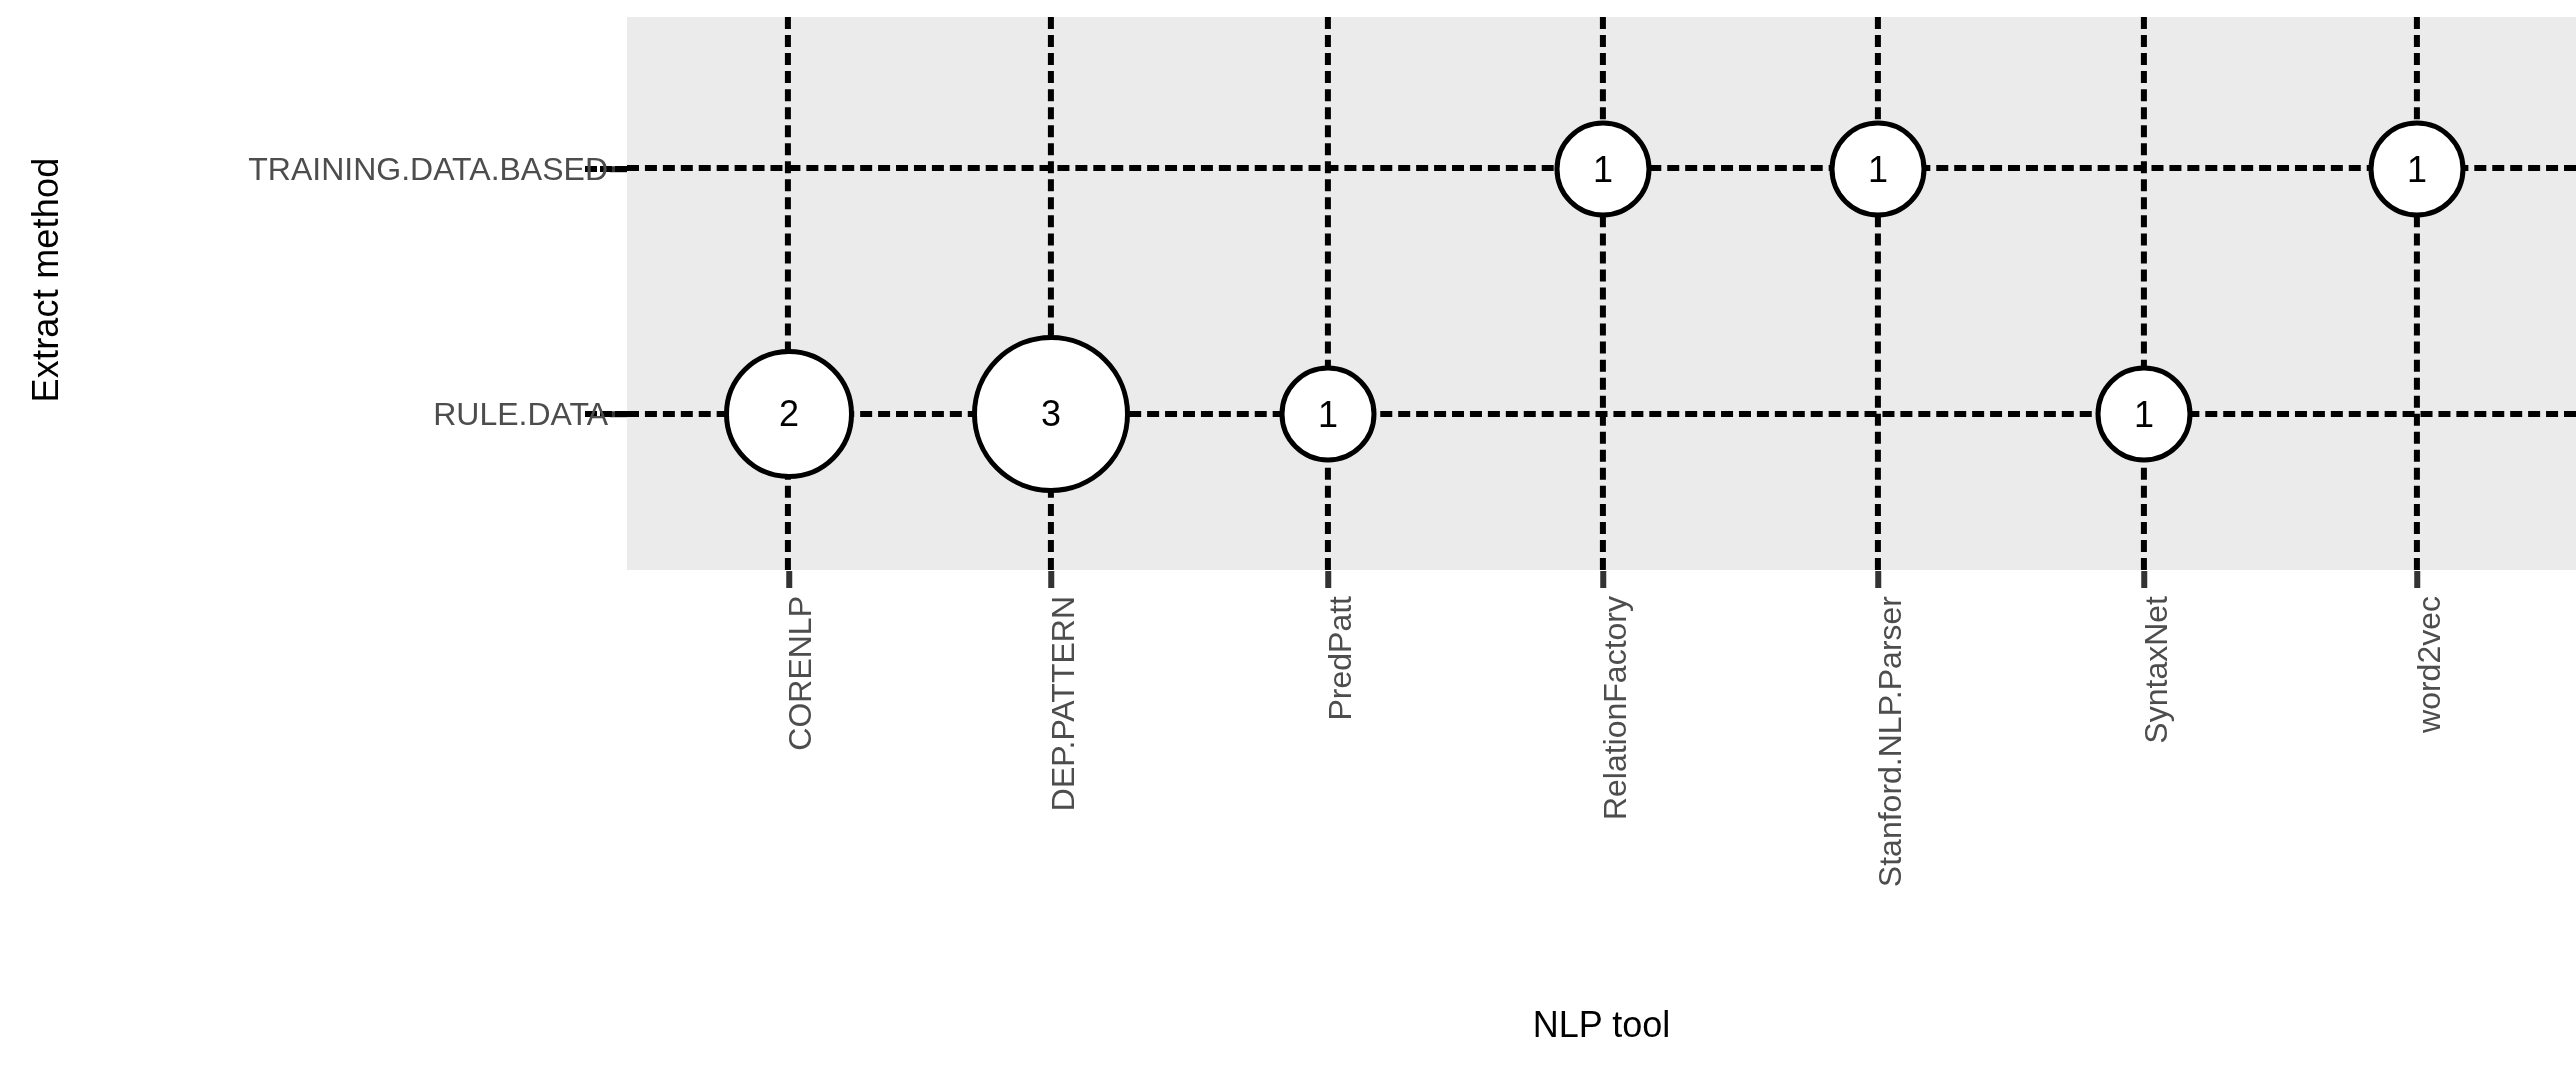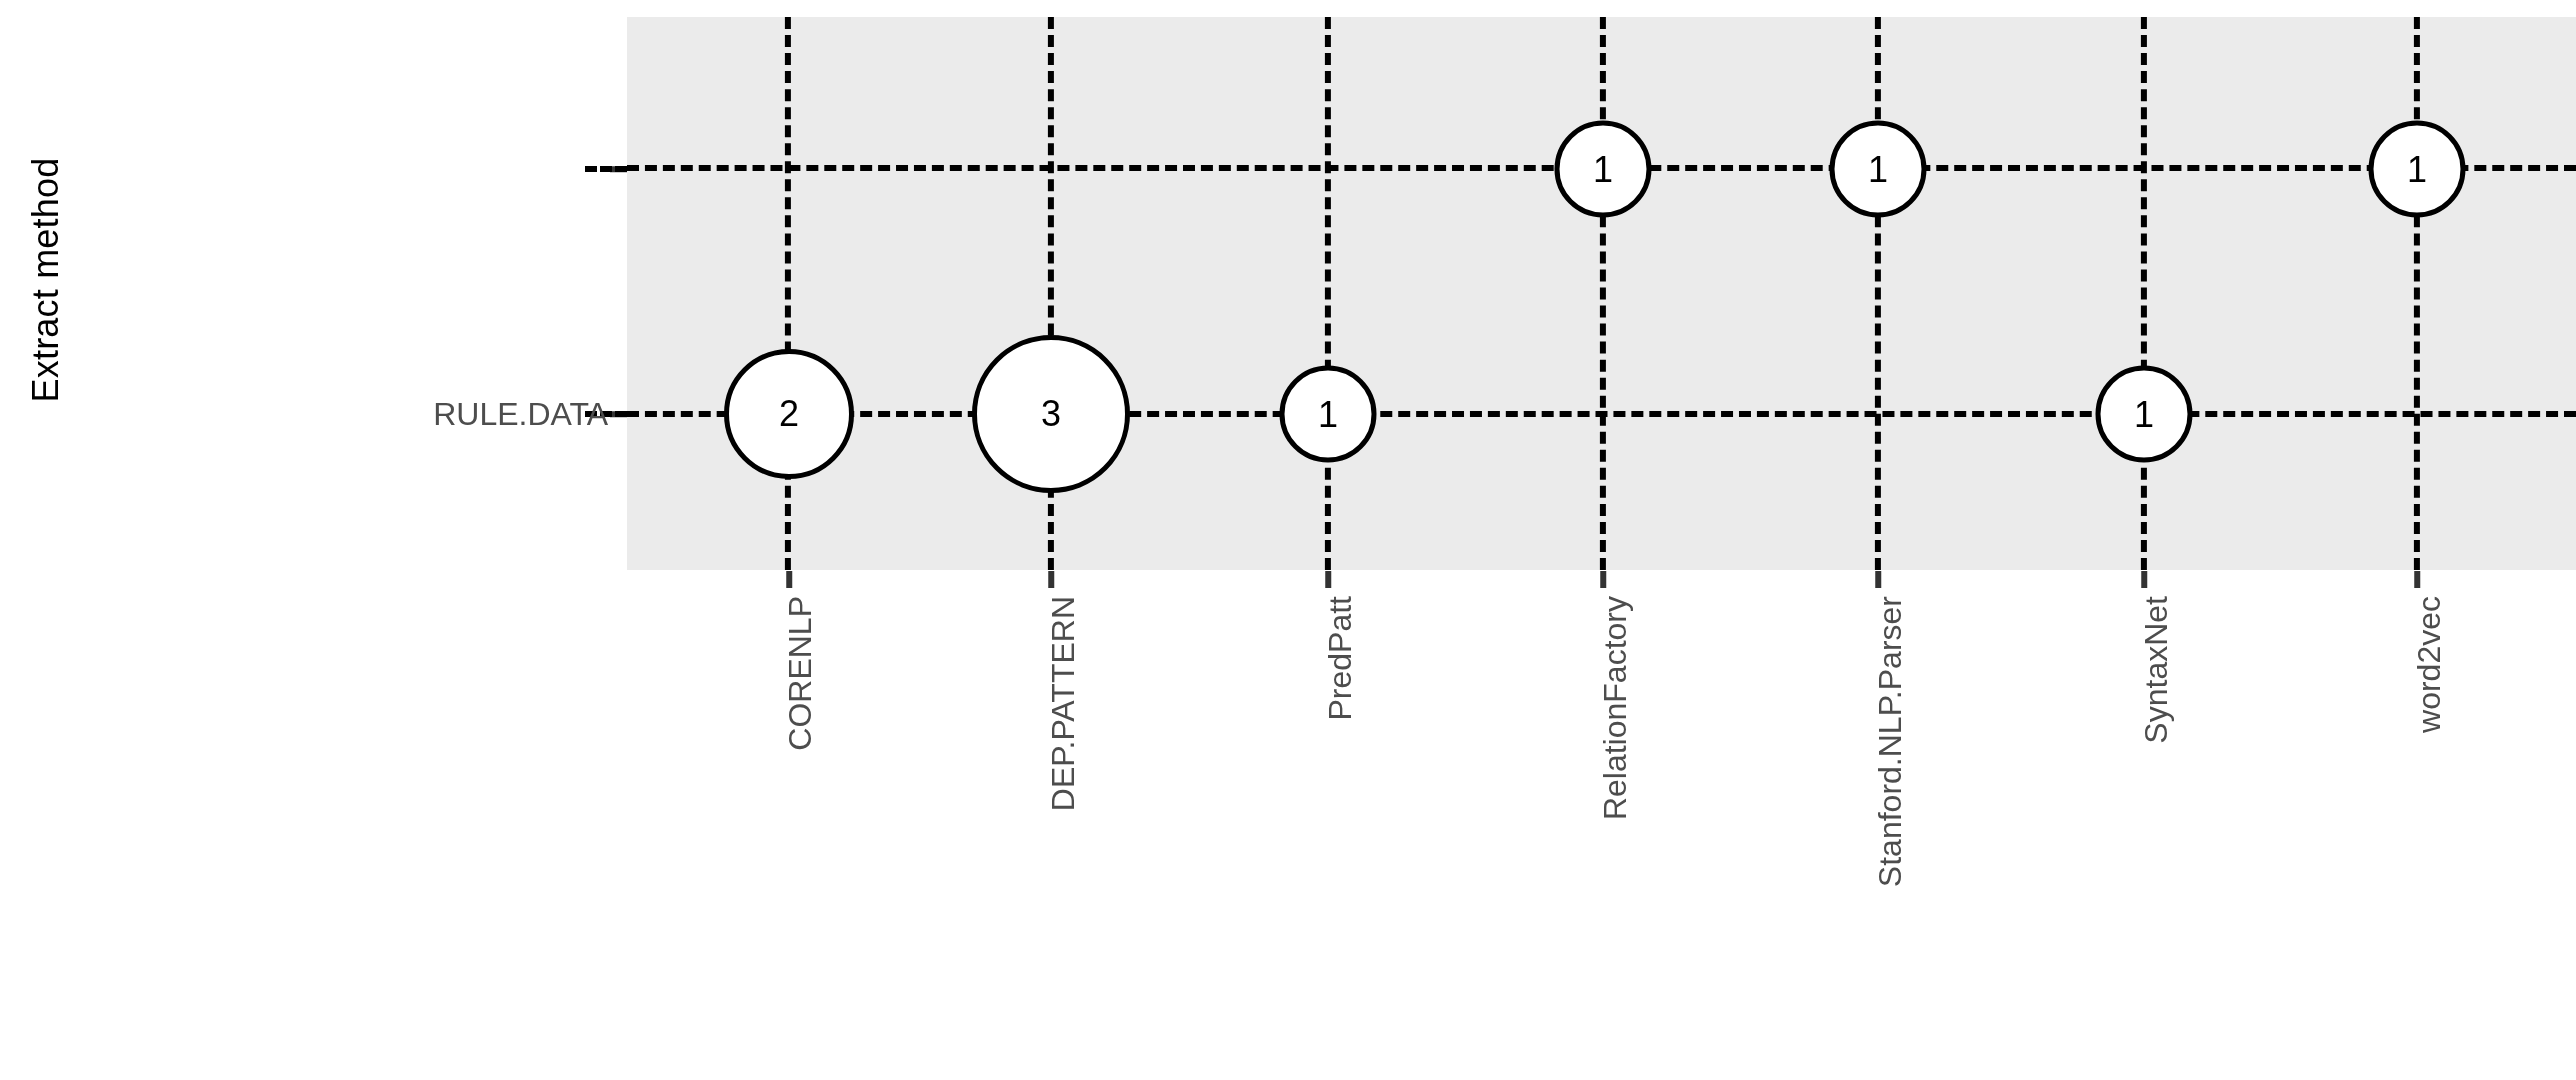--- a/index.html
+++ b/index.html
@@ -156,23 +156,25 @@
       <div class="grid-v" style="left: 424px;"></div>
       <div class="grid-v" style="left: 701px;"></div>
       <div class="grid-v" style="left: 976px;"></div>
       <div class="grid-v" style="left: 1251px;"></div>
       <div class="grid-v" style="left: 1517px;"></div>
       <div class="grid-v" style="left: 1790px;"></div>
       <div class="grid-h" style="top: 151px;"></div>
       <div class="grid-h" style="top: 397px;"></div>
     </div>
 
+  <div class="axis-title-x">NLP tool</div>
 
 <div class="ytick-mark" style="left: 610px; top: 169px;"></div>
     <div class="h-stub" style="left: 585px; width: 42px; top: 169px;"></div>
+    <div class="ytick-inner" style="top: 169px;">TRAINING.DATA.BASED</div>
     <div class="ytick-mark" style="left: 610px; top: 414px;"></div>
     <div class="h-stub" style="left: 585px; width: 42px; top: 414px;"></div>
     <div class="ytick-inner" style="top: 414px;">RULE.DATA</div>
     <div class="xtick-mark" style="left: 789px; top: 571px;"></div>
     <div class="xtick-label" style="left: 800px;">CORENLP</div>
     <div class="xtick-mark" style="left: 1051px; top: 571px;"></div>
     <div class="xtick-label" style="left: 1063px;">DEP.PATTERN</div>
     <div class="xtick-mark" style="left: 1328px; top: 571px;"></div>
     <div class="xtick-label" style="left: 1340px;">PredPatt</div>
     <div class="xtick-mark" style="left: 1603px; top: 571px;"></div>

